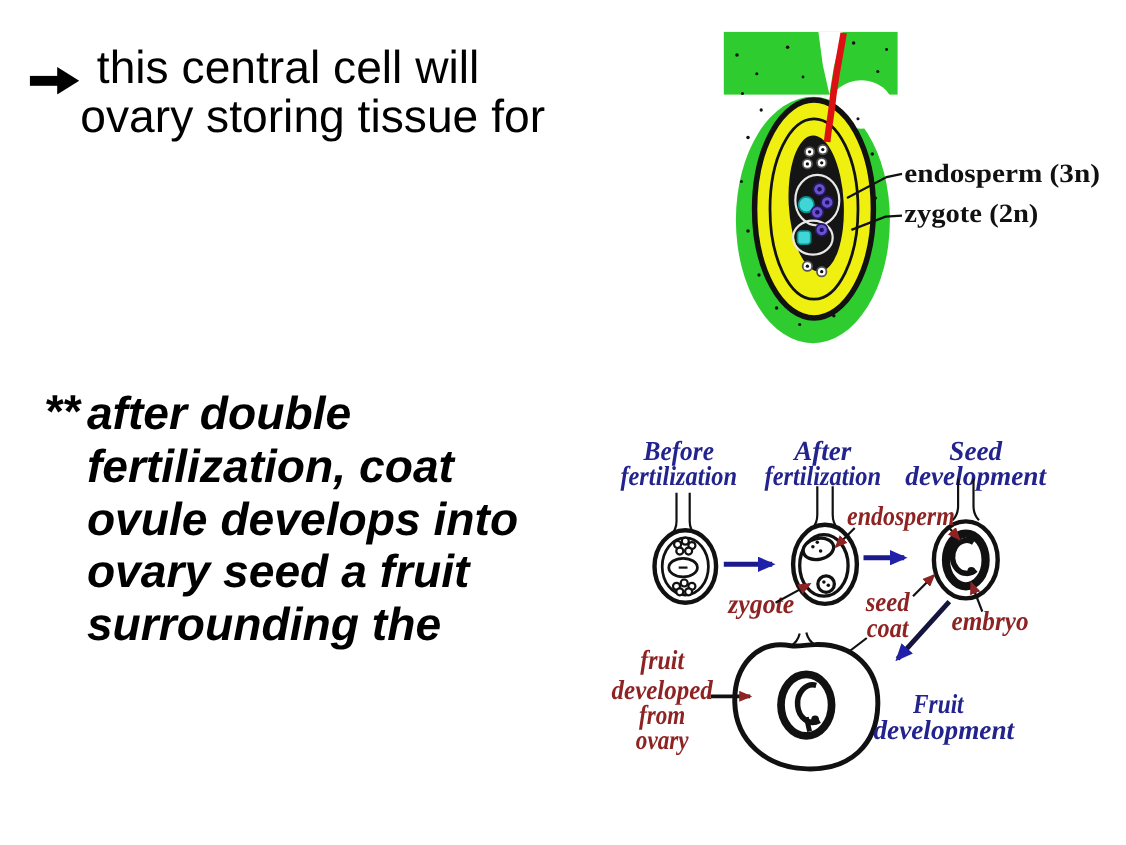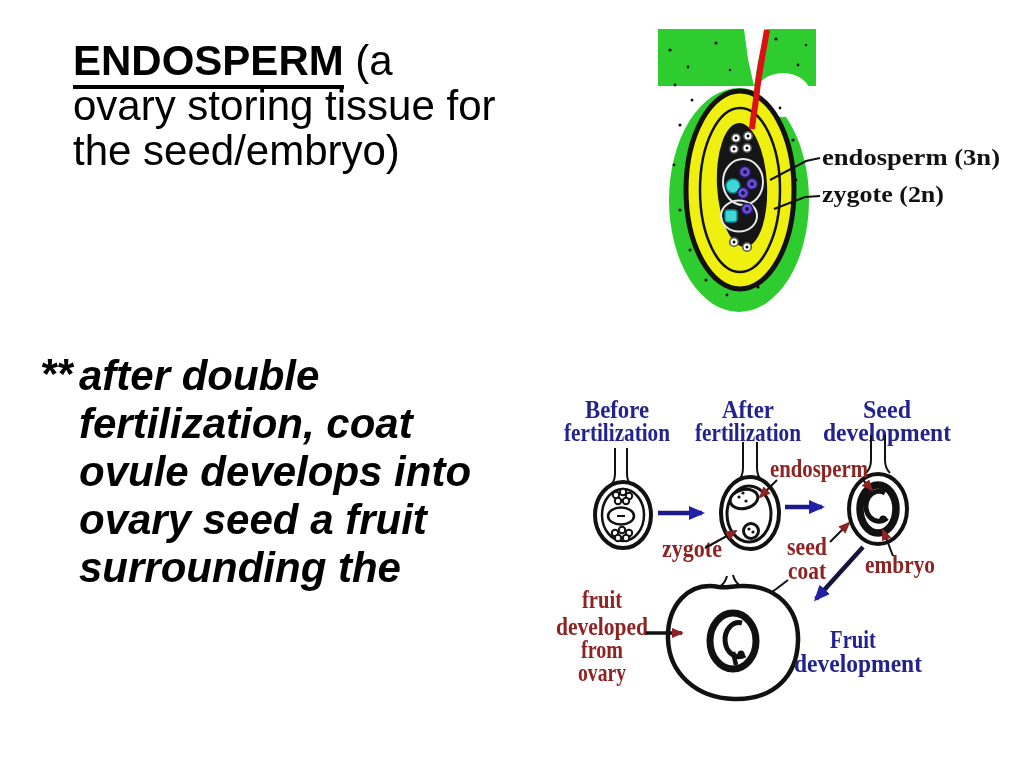--- a/index.html
+++ b/index.html
@@ -12,37 +12,43 @@
   #p1{left:73px;top:38px;font-size:42px;line-height:45px;font-weight:normal;}
   #p1 .line{white-space:nowrap;position:relative;}
   #p1 .first-line{padding-left:15px;}
   #p1 .bullet{position:absolute;left:-46px;top:11px;width:45px;height:25px;}
   .emph{font-weight:bold;border-bottom:4px solid #000;padding-bottom:1px;}
   #p2{left:79px;top:352px;font-size:42px;line-height:48px;font-weight:bold;font-style:italic;}
   #p2 .line{white-space:nowrap;position:relative;}
   #p2 .prefix{position:absolute;left:-39px;top:-2px;}
   
   #fig-ovule{position:absolute;left:630px;top:15px;width:394px;height:300px;}
-  #fig-dev{position:absolute;left:530px;top:380px;width:494px;height:388px;}
+  #fig-dev{position:absolute;left:530px;top:380px;width:494px;height:388px;font-style:italic;}
   svg text{font-family:"Liberation Serif",serif;font-weight:bold;}
   .toplbl{font-size:24px;fill:#111111;}
   .hdr{font-size:25px;fill:#23238e;text-anchor:middle;}
   .rlbl{font-size:25px;fill:#8e2323;text-anchor:middle;}
   .nlbl{font-size:25px;fill:#23238e;text-anchor:middle;}
   .ln{stroke:#111;stroke-width:2;fill:none;}
   .outline{stroke:#111;fill:#fff;}
   .dot{fill:#111;}
 </style>
 </head>
 <body>
 
 <div class="para" id="p1">
-  <div class="line"><span class="emph">ENDOSPERM</span><span> (a</span></div>
+  <div class="line first-line">
+    <span class="bullet">
+      <svg width="45" height="25" viewBox="0 0 45 25">
+          <rect x="0" y="8" width="26" height="9" fill="#000"></rect>
+          <polygon points="25,0 45,12.5 25,25" fill="#000"></polygon>
+        </svg>
+    </span><span>this central cell will</span>
+  </div>
   <div class="line">ovary storing tissue for</div>
-  <div class="line">the seed/embryo)</div>
 </div>
 
 <div class="para" id="p2">
   <div class="line">
     <span class="prefix">**</span><span>after double</span>
   </div>
   <div class="line">fertilization, coat</div>
   <div class="line">ovule develops into</div>
   <div class="line">ovary seed a fruit</div>
   <div class="line">surrounding the</div>

